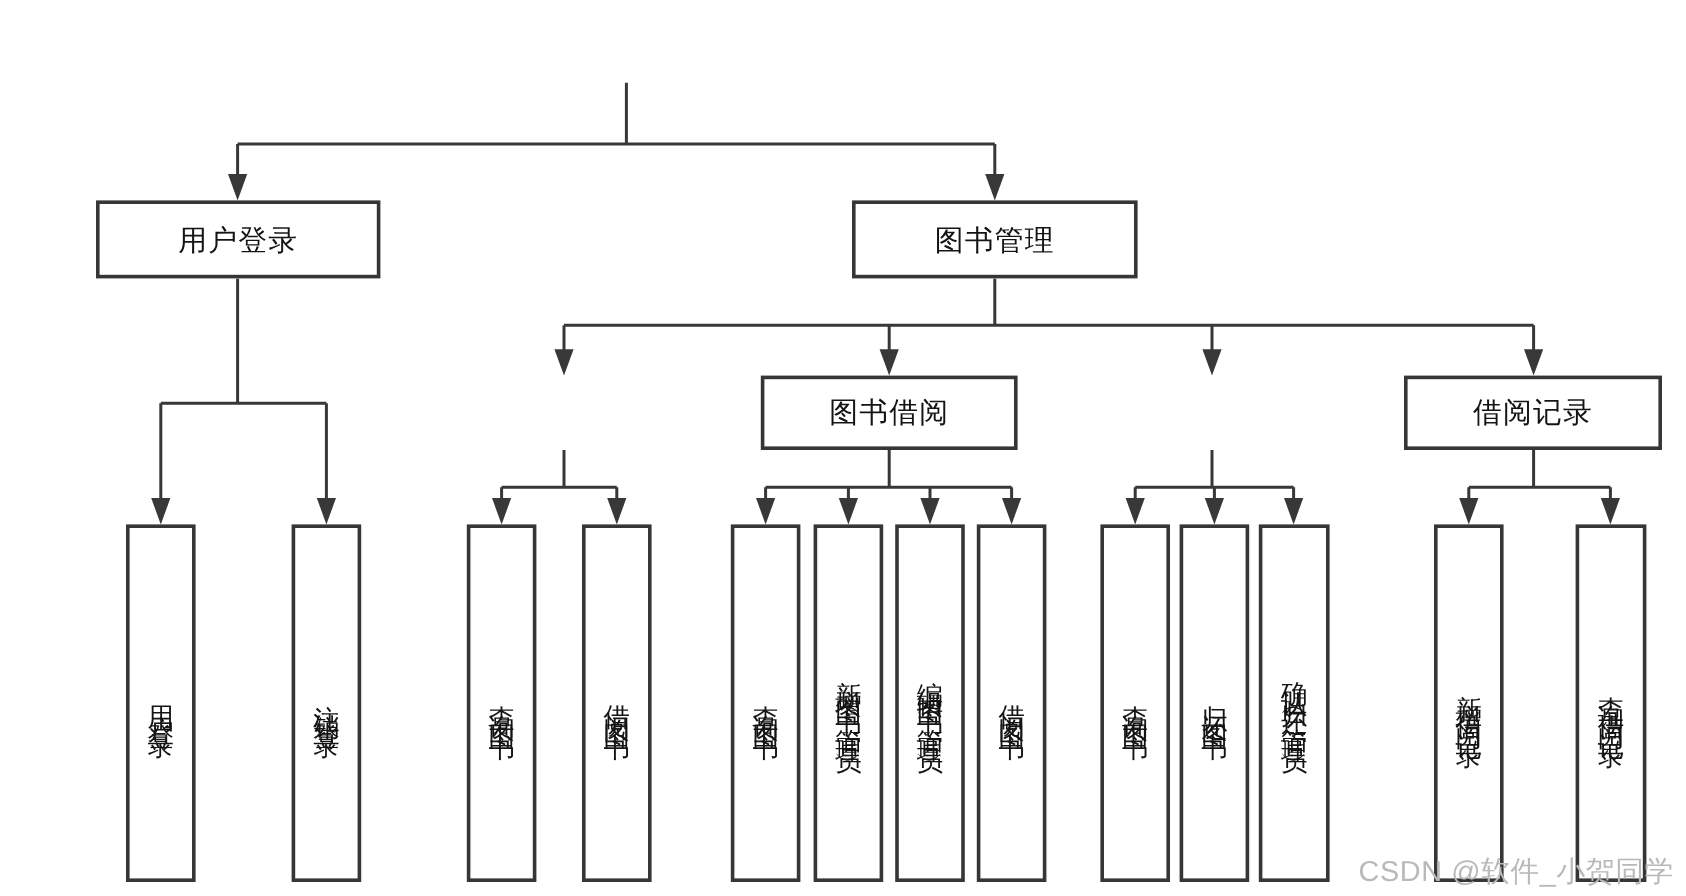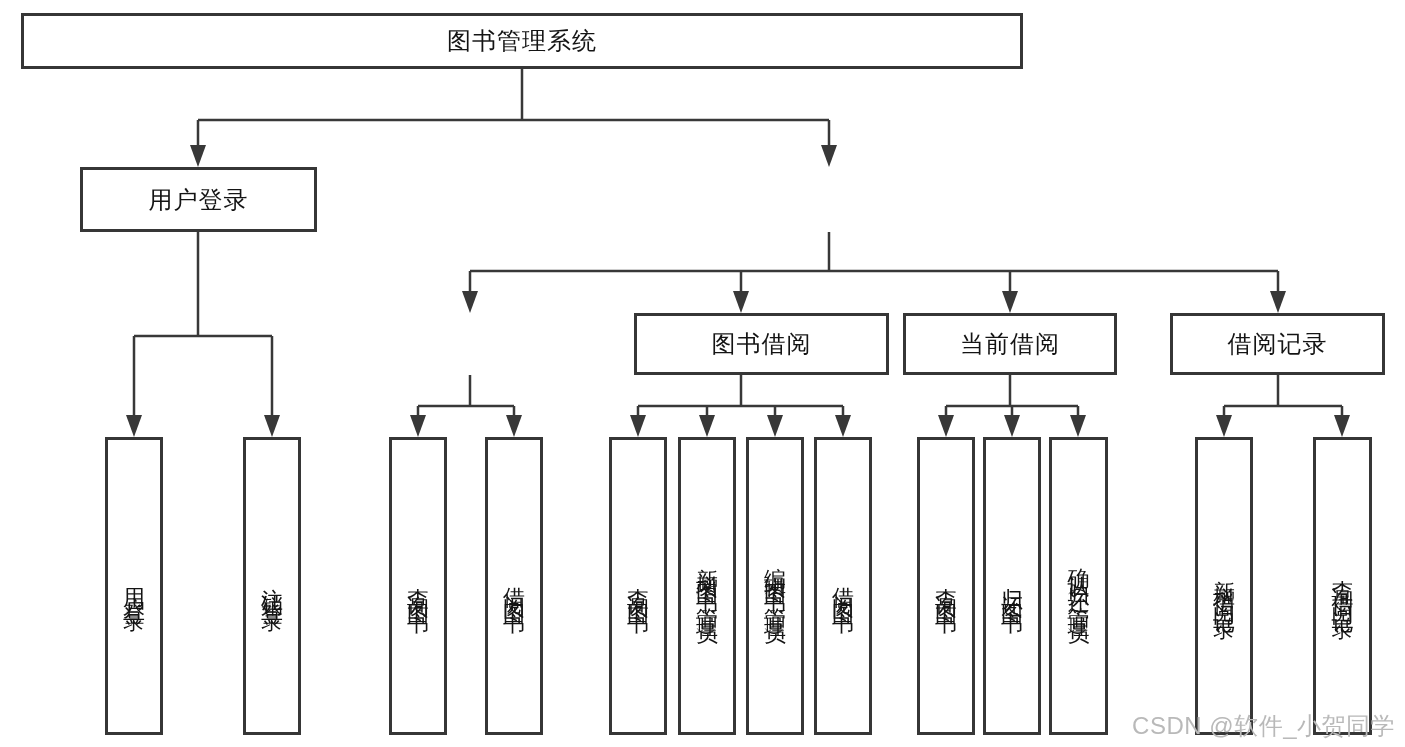--- a/index.html
+++ b/index.html
@@ -63,33 +63,30 @@
       <polygon points="767,415 783,415 775,437"></polygon>
       <polygon points="835,415 851,415 843,437"></polygon>
       <polygon points="938,415 954,415 946,437"></polygon>
       <polygon points="1004,415 1020,415 1012,437"></polygon>
       <polygon points="1070,415 1086,415 1078,437"></polygon>
       <polygon points="1216,415 1232,415 1224,437"></polygon>
       <polygon points="1334,415 1350,415 1342,437"></polygon>
     </g>
   </svg>
 
-  <div class="box" style="left:21px;top:13px;width:1002px;height:56px;">
-    <span class="h-label">图书管理系统</span>
-  </div>
 
   <div class="box" style="left:80px;top:167px;width:237px;height:65px;">
     <span class="h-label">用户登录</span>
   </div>
+  <div class="box" style="left:710px;top:167px;width:238px;height:65px;">
+    <span class="h-label">图书管理</span>
+  </div>
 
-  <div class="box" style="left:634px;top:313px;width:255px;height:62px;">
+  <div class="box" style="left:634px;top:313px;width:214px;height:62px;">
     <span class="h-label">图书借阅</span>
-  </div>
-  <div class="box" style="left:903px;top:313px;width:214px;height:62px;">
-    <span class="h-label">当前借阅</span>
   </div>
   <div class="box" style="left:1170px;top:313px;width:215px;height:62px;">
     <span class="h-label">借阅记录</span>
   </div>
 
   <div class="box leaf" style="left:105px;top:437px;width:58px;height:298px;">
     <span class="v-label">用户登录</span>
   </div>
   <div class="box leaf" style="left:243px;top:437px;width:58px;height:298px;">
     <span class="v-label">注销登录</span>

